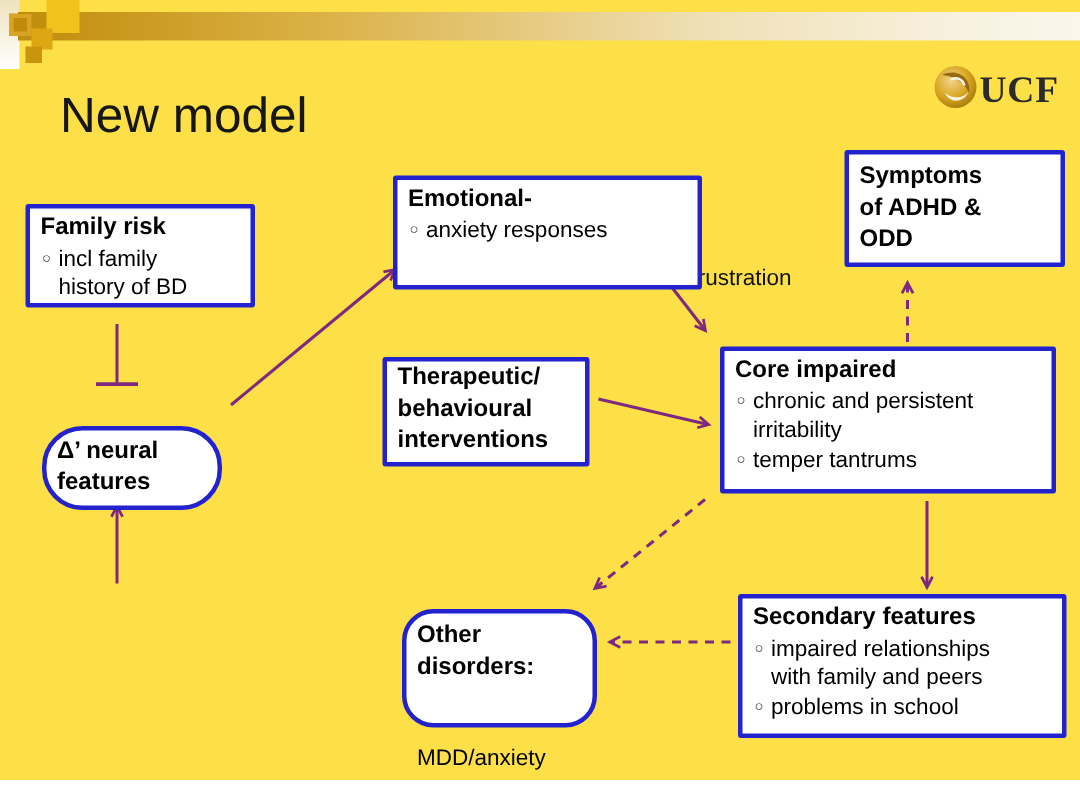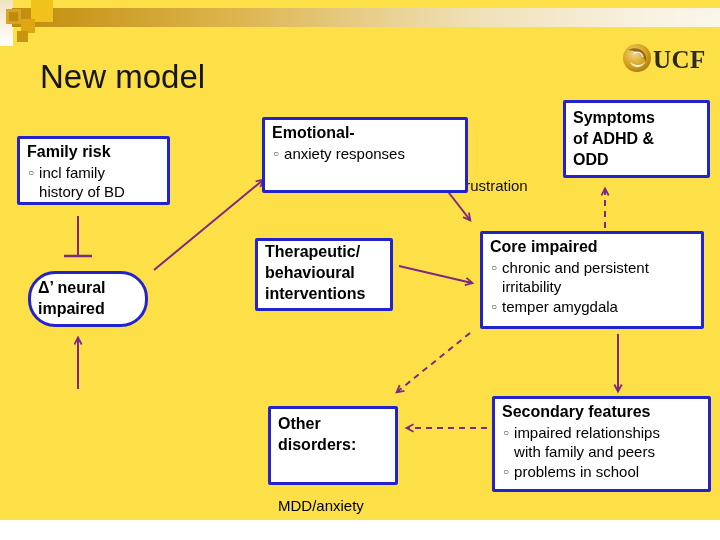--- a/index.html
+++ b/index.html
@@ -32,23 +32,23 @@
   .bullet{display:flex;font-size:15px;}
   .dot{font-size:10px;line-height:1;margin:5px 5px 0 1px;color:#3a3a3a;flex:0 0 auto;}
   .bt{display:block;}
   .w90{max-width:90px;}
   .w160{max-width:163px;}
   #box-family{left:17px;top:136px;width:153px;height:69px;}
   #box-emotional{left:262px;top:93px;width:206px;height:76px;margin-top:24px;}
   #box-symptoms{left:563px;top:100px;width:147px;height:78px;padding-top:5px;}
   #box-therapeutic{left:255px;top:238px;width:138px;height:73px;padding-top:1px;}
   #box-core{left:480px;top:231px;width:224px;height:98px;}
-  #box-neural{left:28px;top:271px;width:120px;height:56px;padding-top:4px;border-radius:27px;}
+  #box-neural{left:28px;top:284px;width:120px;height:56px;padding-top:4px;border-radius:27px;}
   #box-psycho{left:9px;top:394px;width:214px;height:33px;padding:3px 7px;}
-  #box-other{left:268px;top:406px;width:130px;height:79px;padding-top:5px;}
+  #box-other{left:268px;top:406px;width:130px;height:79px;padding-top:5px;border-radius:21px;}
   #box-secondary{left:492px;top:396px;width:219px;height:96px;}
   
   #arrows{position:absolute;left:0;top:0;width:720px;height:540px;z-index:2;pointer-events:none;}
 </style>
 </head>
 <body>
 
 <div id="slide">
 
   <div class="vstrip"></div>
@@ -130,27 +130,27 @@
   </div>
 
   <div class="box" id="box-core">
     <div class="t">Core impaired</div>
     <div class="bullet">
       <span class="dot">○</span>
       <span class="bt">chronic and persistent irritability</span>
     </div>
     <div class="bullet">
       <span class="dot">○</span>
-      <span class="bt">temper amygdala</span>
+      <span class="bt">temper tantrums</span>
     </div>
   </div>
 
   <div class="box" id="box-neural">
     <span class="tl">Δ’ neural</span>
-    <span class="tl">impaired</span>
+    <span class="tl">features</span>
   </div>
 
 
   <div class="box" id="box-other">
     <span class="tl">Other</span>
     <span class="tl">disorders:</span>
     <div class="sub">MDD/anxiety</div>
   </div>
 
   <div class="box" id="box-secondary">

